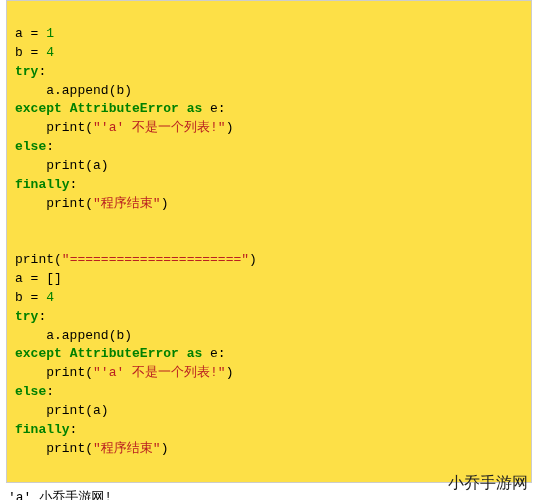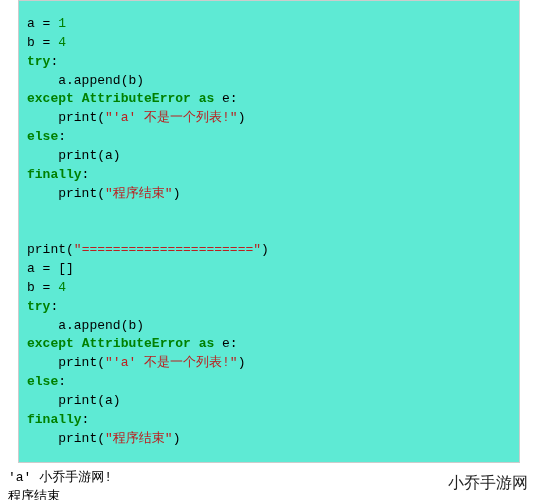--- a/index.html
+++ b/index.html
@@ -7,26 +7,26 @@
     font-family: "Consolas", "Monaco", "Courier New", monospace;
     font-size: 13px;
     background: #ffffff;
     color: #000000;
     width: 538px;
     height: 500px;
     overflow: hidden;
     position: relative;
   }
   .code-area {
-    background: #5eead4;
+    background: #fde047;
     border: 1px solid #cccccc;
-    padding: 14px 8px;
+    padding: 24px 8px;
     line-height: 1.45;
     white-space: pre;
-    margin: 0 18px;
+    margin: 0 6px;
   }
   .output-area {
     background: #ffffff;
     padding: 6px 8px;
     line-height: 1.45;
     white-space: pre;
     color: #000000;
     font-size: 13px;
   }
   .kw { color: #008000; font-weight: bold; }

